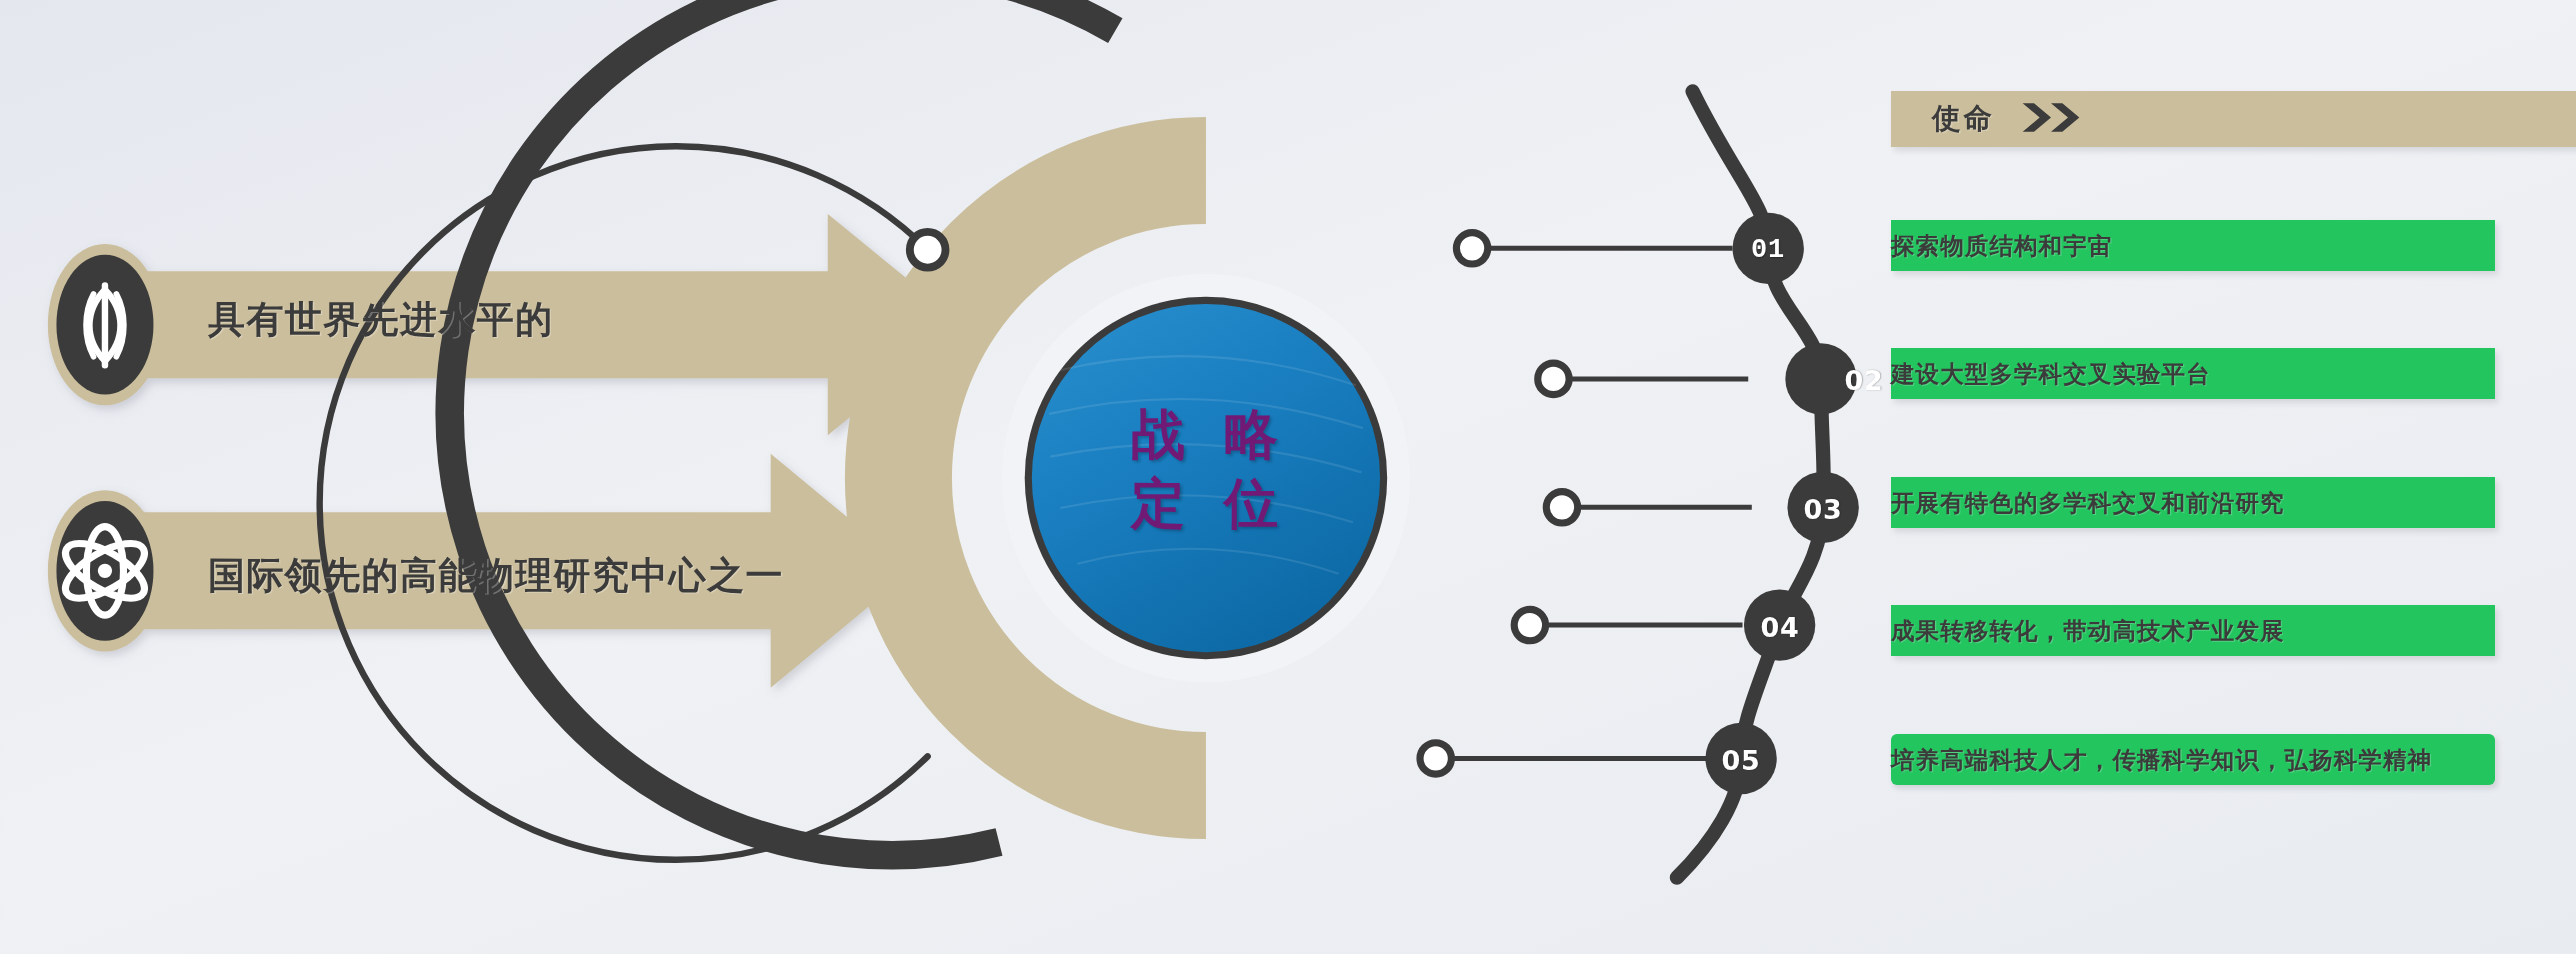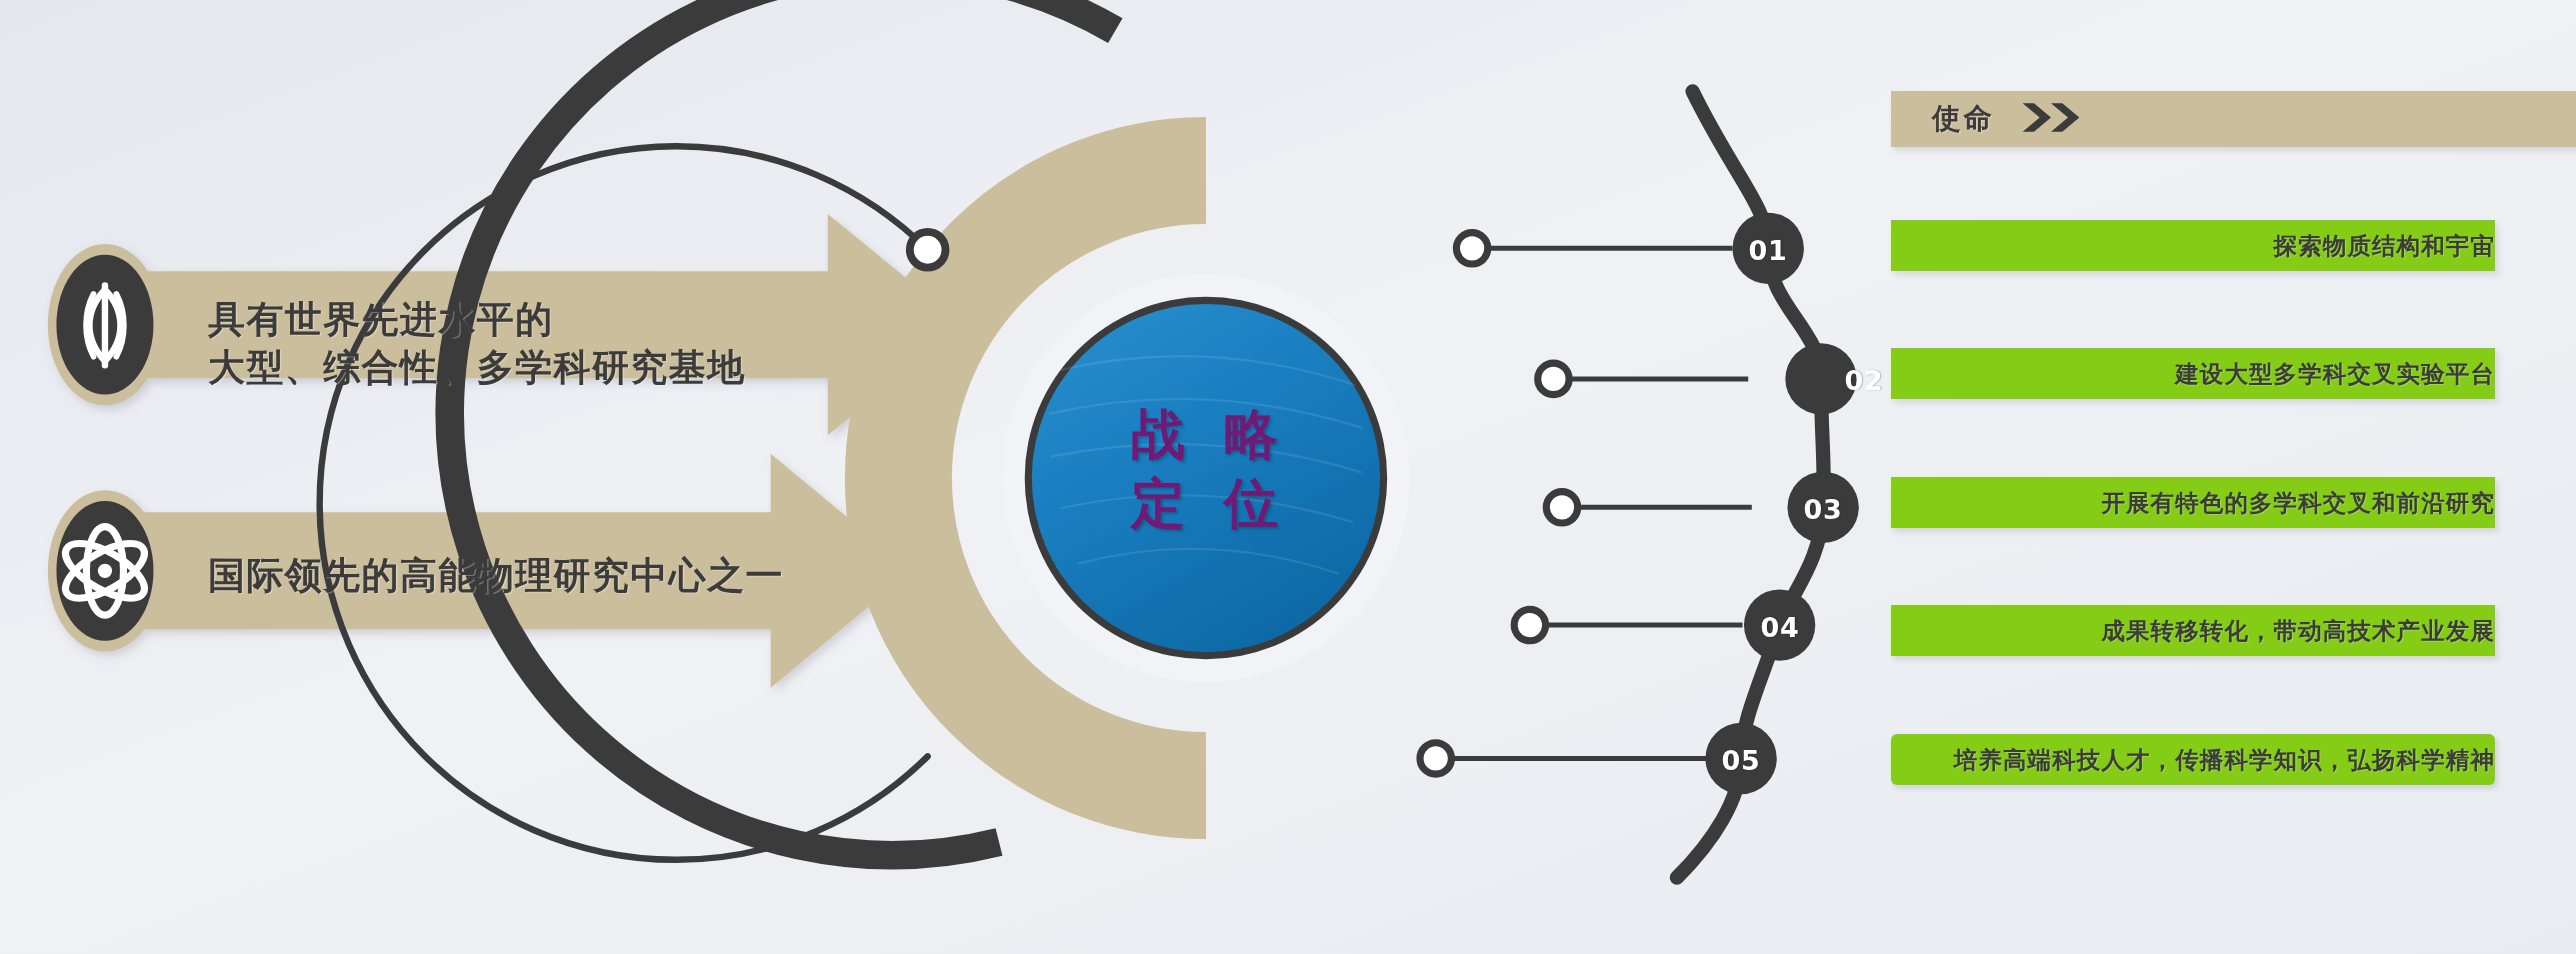--- a/index.html
+++ b/index.html
@@ -38,22 +38,22 @@
   }
   .mission-head-label{
     position:absolute;left:41px;top:50%;transform:translateY(-50%);
     color:#3b3b3b;font-weight:bold;font-size:28.5px;letter-spacing:2.9px;
     text-shadow:1.4px 1.4px 0 rgba(255,255,255,.25);
   }
   .chev{position:absolute;left:127px;top:50%;transform:translateY(-50%);}
 
   .mission-row{
     position:absolute;left:1891px;width:604px;height:51px;
-    background:#84cc16;box-shadow:2.9px 3.6px 5.7px rgba(120,120,130,.20);
-    display:flex;align-items:center;justify-content:flex-end;
+    background:#22c55e;box-shadow:2.9px 3.6px 5.7px rgba(120,120,130,.20);
+    display:flex;align-items:center;justify-content:flex-start;
   }
   .mission-row span{
     color:#3b3b3b;font-weight:bold;font-size:23.5px;letter-spacing:1.1px;
     text-shadow:1.1px 1.1px 0 rgba(255,255,255,.22);
     white-space:nowrap;
   }
   .r0{top:220px;} .r1{top:348px;} .r2{top:477px;}
   .r3{top:605px;} .r4{top:734px;border-radius:6px;}
 
   
@@ -201,21 +201,20 @@
     </g>
     <g>
       <circle cx="2494" cy="876" r="50" fill="#3b3b3b"></circle>
     </g>
     <g>
       <circle cx="2440" cy="1063" r="50" fill="#3b3b3b"></circle>
     </g>
   </svg>
 
   <div class="banner-text b1-text" style="top:284px;margin-top:9px;">具有世界先进水平的</div>
-  <div class="banner-text b1-text" style="top:341px;">大型、综合性、多学科研究基地</div>
 
   <div class="banner-text b2-text" style="top:549px;">国际领先的高能物理研究中心之一</div>
 
   <div class="center-label">
     <div>战 略</div>
     <div>定 位</div>
   </div>
 
   <div class="mission-head">
     <span class="mission-head-label">使命</span>
@@ -236,20 +235,20 @@
   <div class="mission-row r2">
     <span>开展有特色的多学科交叉和前沿研究</span>
   </div>
   <div class="mission-row r3">
     <span>成果转移转化，带动高技术产业发展</span>
   </div>
   <div class="mission-row r4">
     <span>培养高端科技人才，传播科学知识，弘扬科学精神</span>
   </div>
 
-  <div class="badge-num" style="left:1768px;top:250px;">01</div>
+  <div class="badge-num" style="left:1768px;top:250px;font-family:Liberation Mono, monospace;">01</div>
   <div class="badge-num" style="left:1864px;top:380px;">02</div>
   <div class="badge-num" style="left:1823px;top:509px;">03</div>
   <div class="badge-num" style="left:1780px;top:627px;">04</div>
   <div class="badge-num" style="left:1741px;top:760px;">05</div>
 
 </div>
 
 
 </body></html>

